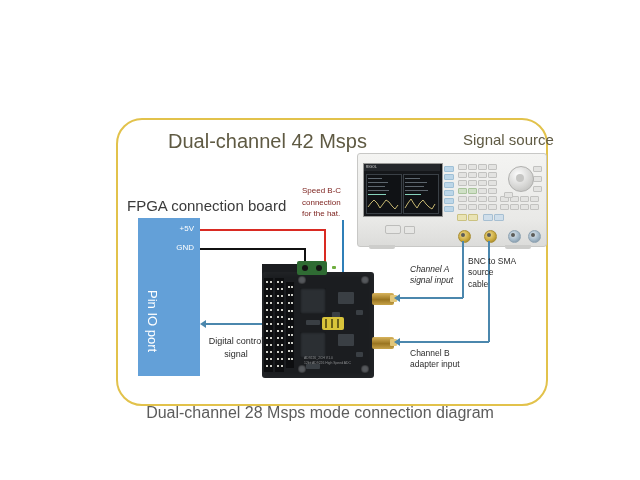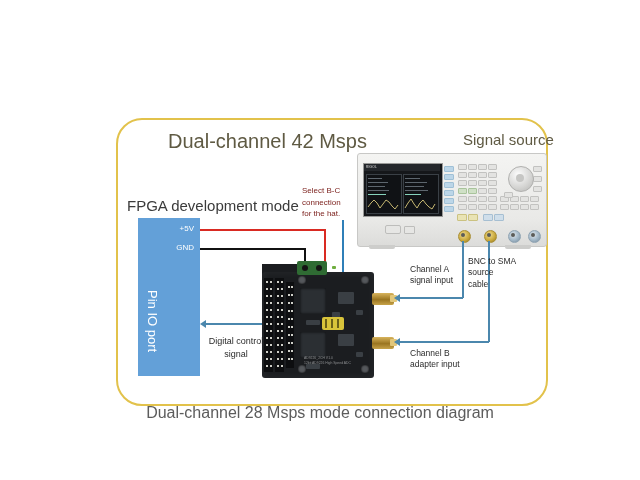--- a/index.html
+++ b/index.html
@@ -178,41 +178,41 @@
 </head>
 <body>
 
 <div class="stage">
 
 
   <div class="frame"></div>
 
   <div class="h-dual">Dual-channel 42 Msps</div>
   <div class="h-signal">Signal source</div>
-  <div class="h-fpga">FPGA development mode</div>
+  <div class="h-fpga">FPGA connection board</div>
 
   <div class="fpga-box"></div>
   <div class="lbl-5v">+5V</div>
   <div class="lbl-gnd">GND</div>
   <div class="pin-port">Pin IO port</div>
 
   <div class="wire-red" style="left:200px;top:229px;width:126px;height:2px;"></div>
   <div class="wire-red" style="left:324px;top:229px;width:2px;height:36px;"></div>
 
   <div class="wire-black" style="left:200px;top:248px;width:106px;height:2px;"></div>
   <div class="wire-black" style="left:304px;top:248px;width:2px;height:18px;"></div>
 
   <div class="wire-blue" style="left:342px;top:220px;width:2px;height:100px;"></div>
 
   <div class="aline" style="left:206px;top:323px;width:58px;height:1.6px;"></div>
   <div class="arrow-l" style="left:200px;top:320px;"></div>
   <div class="arrow-r" style="left:262px;top:320px;"></div>
   <div class="ann-c" style="left:208px;top:335px;width:56px;">Digital control signal</div>
 
-  <div class="ann-red" style="left:302px;top:185px;width:48px;">Select B-C connection for the hat.</div>
+  <div class="ann-red" style="left:302px;top:185px;width:48px;">Speed B-C connection for the hat.</div>
 
   <div class="board-notch"></div>
   <div class="board">
 
     <div class="hdr" style="left:2px;top:6px;width:9px;height:94px;"></div>
     <div class="hdr" style="left:13px;top:6px;width:9px;height:94px;"></div>
     <div class="hdr" style="left:24px;top:10px;width:8px;height:86px;"></div>
 
     <div class="hdr-pin" style="left:4px;top:9px;"></div>
       <div class="hdr-pin" style="left:8px;top:9px;"></div>
@@ -418,19 +418,19 @@
   <div class="fg-foot" style="left:505px;top:245px;width:26px;"></div>
 
   <div class="aline" style="left:462px;top:241px;width:1.6px;height:57px;"></div>
   <div class="aline" style="left:400px;top:297px;width:63px;height:1.6px;"></div>
   <div class="arrow-l" style="left:394px;top:294px;"></div>
 
   <div class="aline" style="left:488px;top:241px;width:1.6px;height:101px;"></div>
   <div class="aline" style="left:400px;top:341px;width:89px;height:1.6px;"></div>
   <div class="arrow-l" style="left:394px;top:338px;"></div>
 
-  <div class="ann" style="left:410px;top:264px;width:56px;">Channel A signal input</div>
+  <div class="ann" style="left:410px;top:264px;width:56px;font-style:italic;">Channel A signal input</div>
   <div class="ann" style="left:410px;top:348px;width:56px;">Channel B adapter input</div>
   <div class="ann" style="left:468px;top:256px;width:48px;">BNC to SMA source cable</div>
 
   <div class="caption">Dual-channel 28 Msps mode connection diagram</div>
 
 </div>
 
 </body></html>

